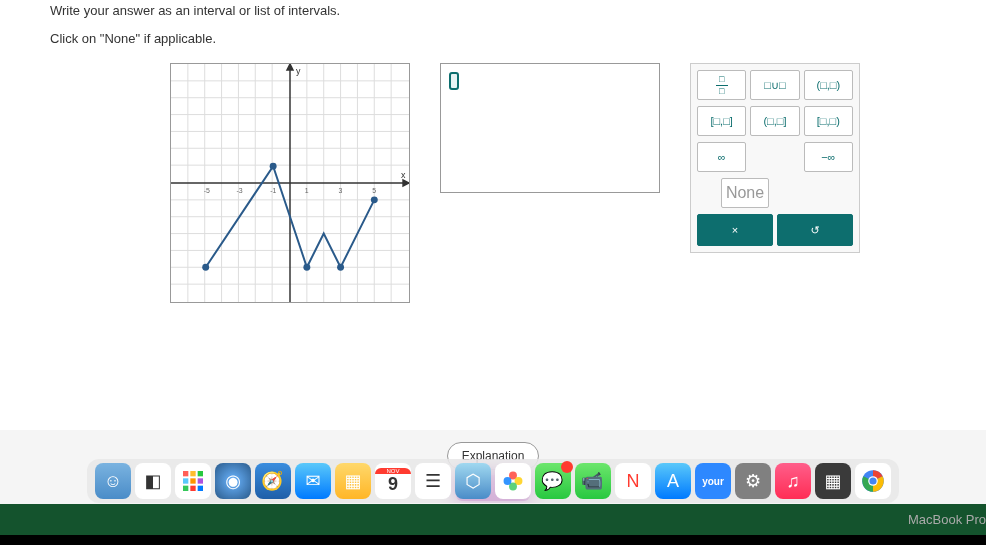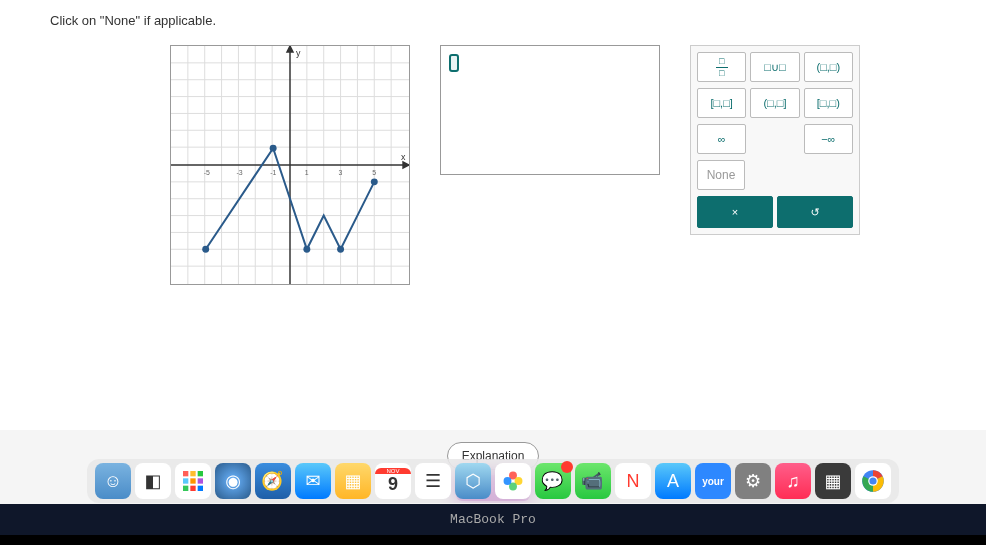--- a/index.html
+++ b/index.html
@@ -77,21 +77,22 @@
       font-size: 11px;
       color: #0d6e6e;
       cursor: pointer;
       border-radius: 2px;
     }
     .key-empty { visibility: hidden; }
     .key-none {
       flex: none;
       width: 48px;
       color: #999;
-      font-size: 12px;
+      font-size: 16px;
+      margin-left: 24px;
     }
     .key-action {
       background: #0d6e6e;
       color: #fff;
       border-color: #0d6e6e;
     }
     .key-action-row { display: flex; gap: 4px; }
     .key-action-row .key { flex: 1; height: 32px; }
     .frac-icon {
       display: flex;
@@ -169,42 +170,42 @@
       display: flex;
       align-items: center;
       justify-content: center;
       padding: 0 2px;
     }
     .macbook-label {
       position: absolute;
       bottom: 10px;
       left: 0;
       right: 0;
-      text-align: center;
+      text-align: right;
       color: #aaa;
       font-size: 13px;
-      background: #0f172a;
+      background: #14532d;
       padding: 8px 0;
-      font-family: Liberation Mono, monospace;
     }
     .black-frame {
       position: absolute;
       bottom: 0;
       left: 0;
       right: 0;
       height: 35px;
       background: #000;
     }
     .footer-link { cursor: pointer; }
   </style>
 </head>
 <body>
 
 <div class="content-area">
   <div class="instructions">
+    <div class="instr-line">Write your answer as an interval or list of intervals.</div>
     <div class="instr-line click-none">Click on "None" if applicable.</div>
   </div>
 
   <div class="graph-row">
 
     <div class="graph-box">
       <svg class="grid-svg" viewBox="0 0 240 240">
 
         <g stroke="#ddd" stroke-width="1">
           <line x1="0" y1="17" x2="240" y2="17"></line>

